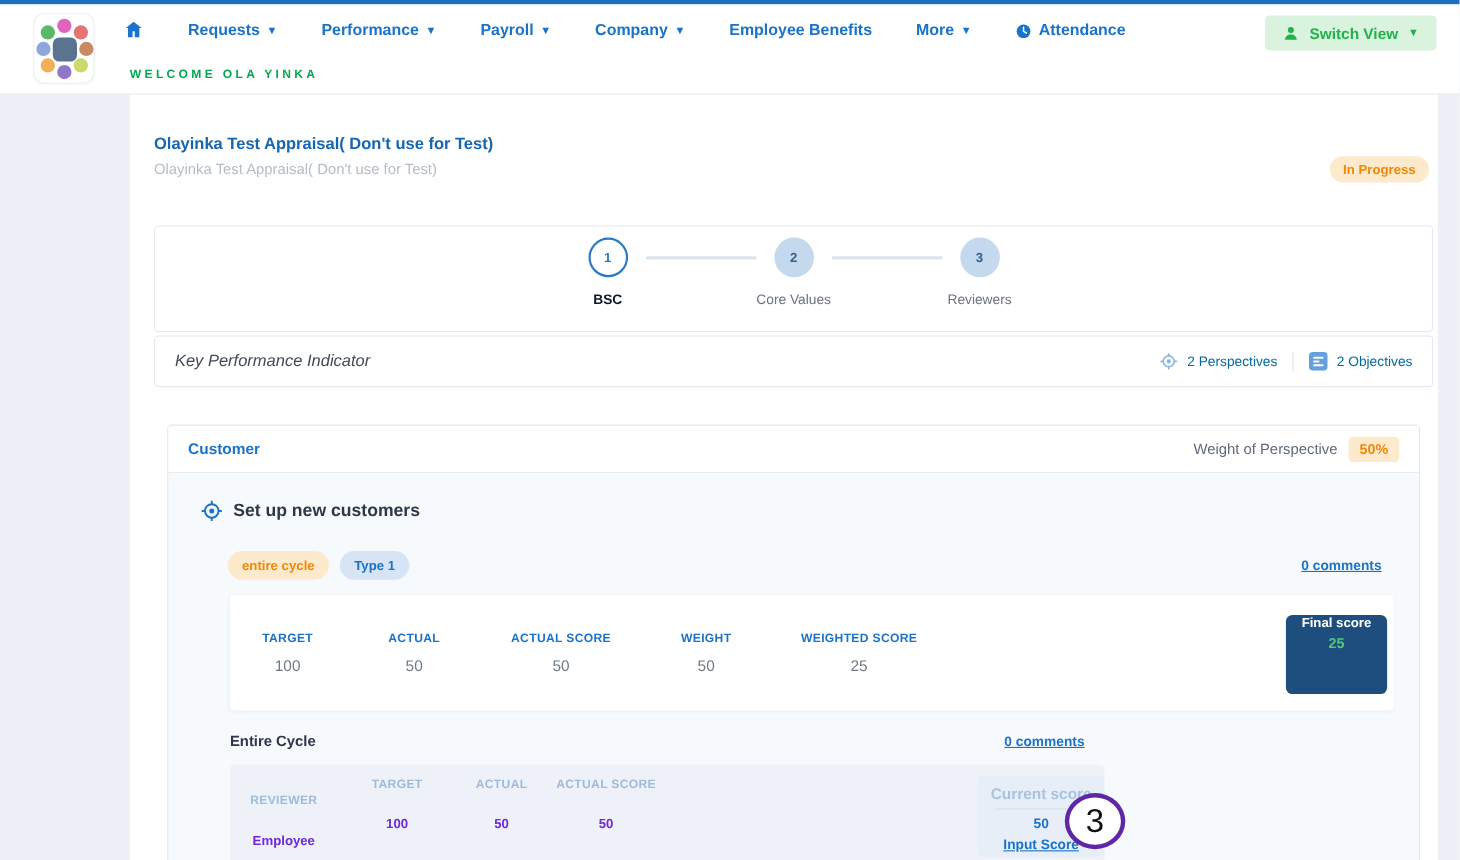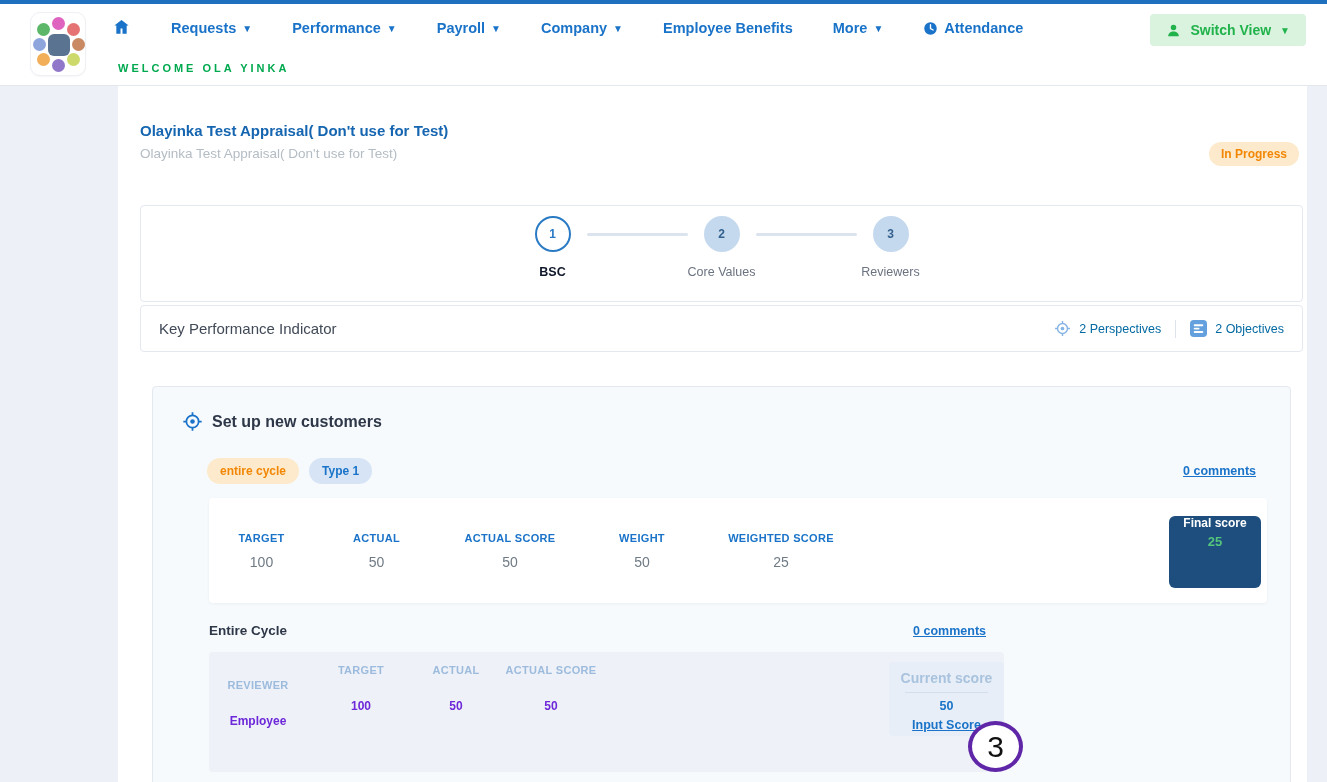--- a/index.html
+++ b/index.html
@@ -52,21 +52,21 @@
   .step { position:relative; width:36px; }
   .step-circle { width:36px; height:36px; border-radius:50%; display:flex; align-items:center; justify-content:center; font-size:12px; font-weight:bold; cursor:pointer; }
   .step.active .step-circle { background:#fff; border:2px solid #2b7bc4; color:#2b7bc4; }
   .step:not(.active) .step-circle { background:#c5d9ee; border:2px solid #c5d9ee; color:#33618d; }
   .step-label { position:absolute; top:43px; left:50%; transform:translateX(-50%); white-space:nowrap; font-size:12.5px; color:#6b7280; padding-top:6px; }
   .step.active .step-label { color:#0f172a; font-weight:bold; }
   .step-line { width:101px; height:3px; background:#dbe4ee; margin:17px 16px 0 16px; border-radius:2px; }
 
   
   .kpi-card { margin-top:3px; height:47px; display:flex; align-items:center; justify-content:space-between; padding:0 18px; }
-  .kpi-title { font-size:15px; color:#414a57; }
+  .kpi-title { font-size:15px; color:#414a57;font-style:italic; }
   .kpi-right { display:flex; align-items:center; gap:14px; }
   .kpi-stat { display:flex; align-items:center; gap:8px; font-size:12.5px; color:#0369a1; }
   .kpi-sep { width:1px; height:18px; background:#dde3ea; }
 
   
   .customer-card { margin:34px 12px 0 12px; border:1px solid #e4e9f0; border-radius:4px; height:500px; overflow:hidden; background:#f7fafd; }
   .cust-head { height:43px; background:#fff; border-bottom:1px solid #e8edf3; display:flex; align-items:center; justify-content:space-between; padding:0 18px; }
   .cust-name { font-size:14px; font-weight:bold; color:#1a73c8; }
   .cust-weight { display:flex; align-items:center; gap:10px; }
   .cust-weight .wlabel { font-size:13.5px; color:#5f6b7a; }
@@ -238,20 +238,27 @@
                 <rect x="3.5" y="7.2" width="5.5" height="1.8" rx=".9" fill="#fff"></rect>
                 <rect x="3.5" y="10.4" width="9" height="1.8" rx=".9" fill="#fff"></rect>
               </svg>
           </span>
           <span>2 Objectives</span>
         </span>
       </div>
     </section>
 
     <section class="customer-card">
+      <div class="cust-head">
+        <span class="cust-name">Customer</span>
+        <span class="cust-weight">
+          <span class="wlabel">Weight of Perspective</span>
+          <span class="weight-badge">50%</span>
+        </span>
+      </div>
 
       <div class="cust-body">
         <div class="objective-row">
           <span>
             <svg width="21" height="21" viewBox="0 0 24 24" stroke="#1a73c8" fill="none" stroke-width="2">
                 <circle cx="12" cy="12" r="7"></circle>
                 <circle cx="12" cy="12" r="2.6" fill="#1a73c8" stroke="none"></circle>
                 <path d="M12 1.5v3.5M12 19v3.5M1.5 12H5M19 12h3.5"></path>
               </svg>
           </span>

